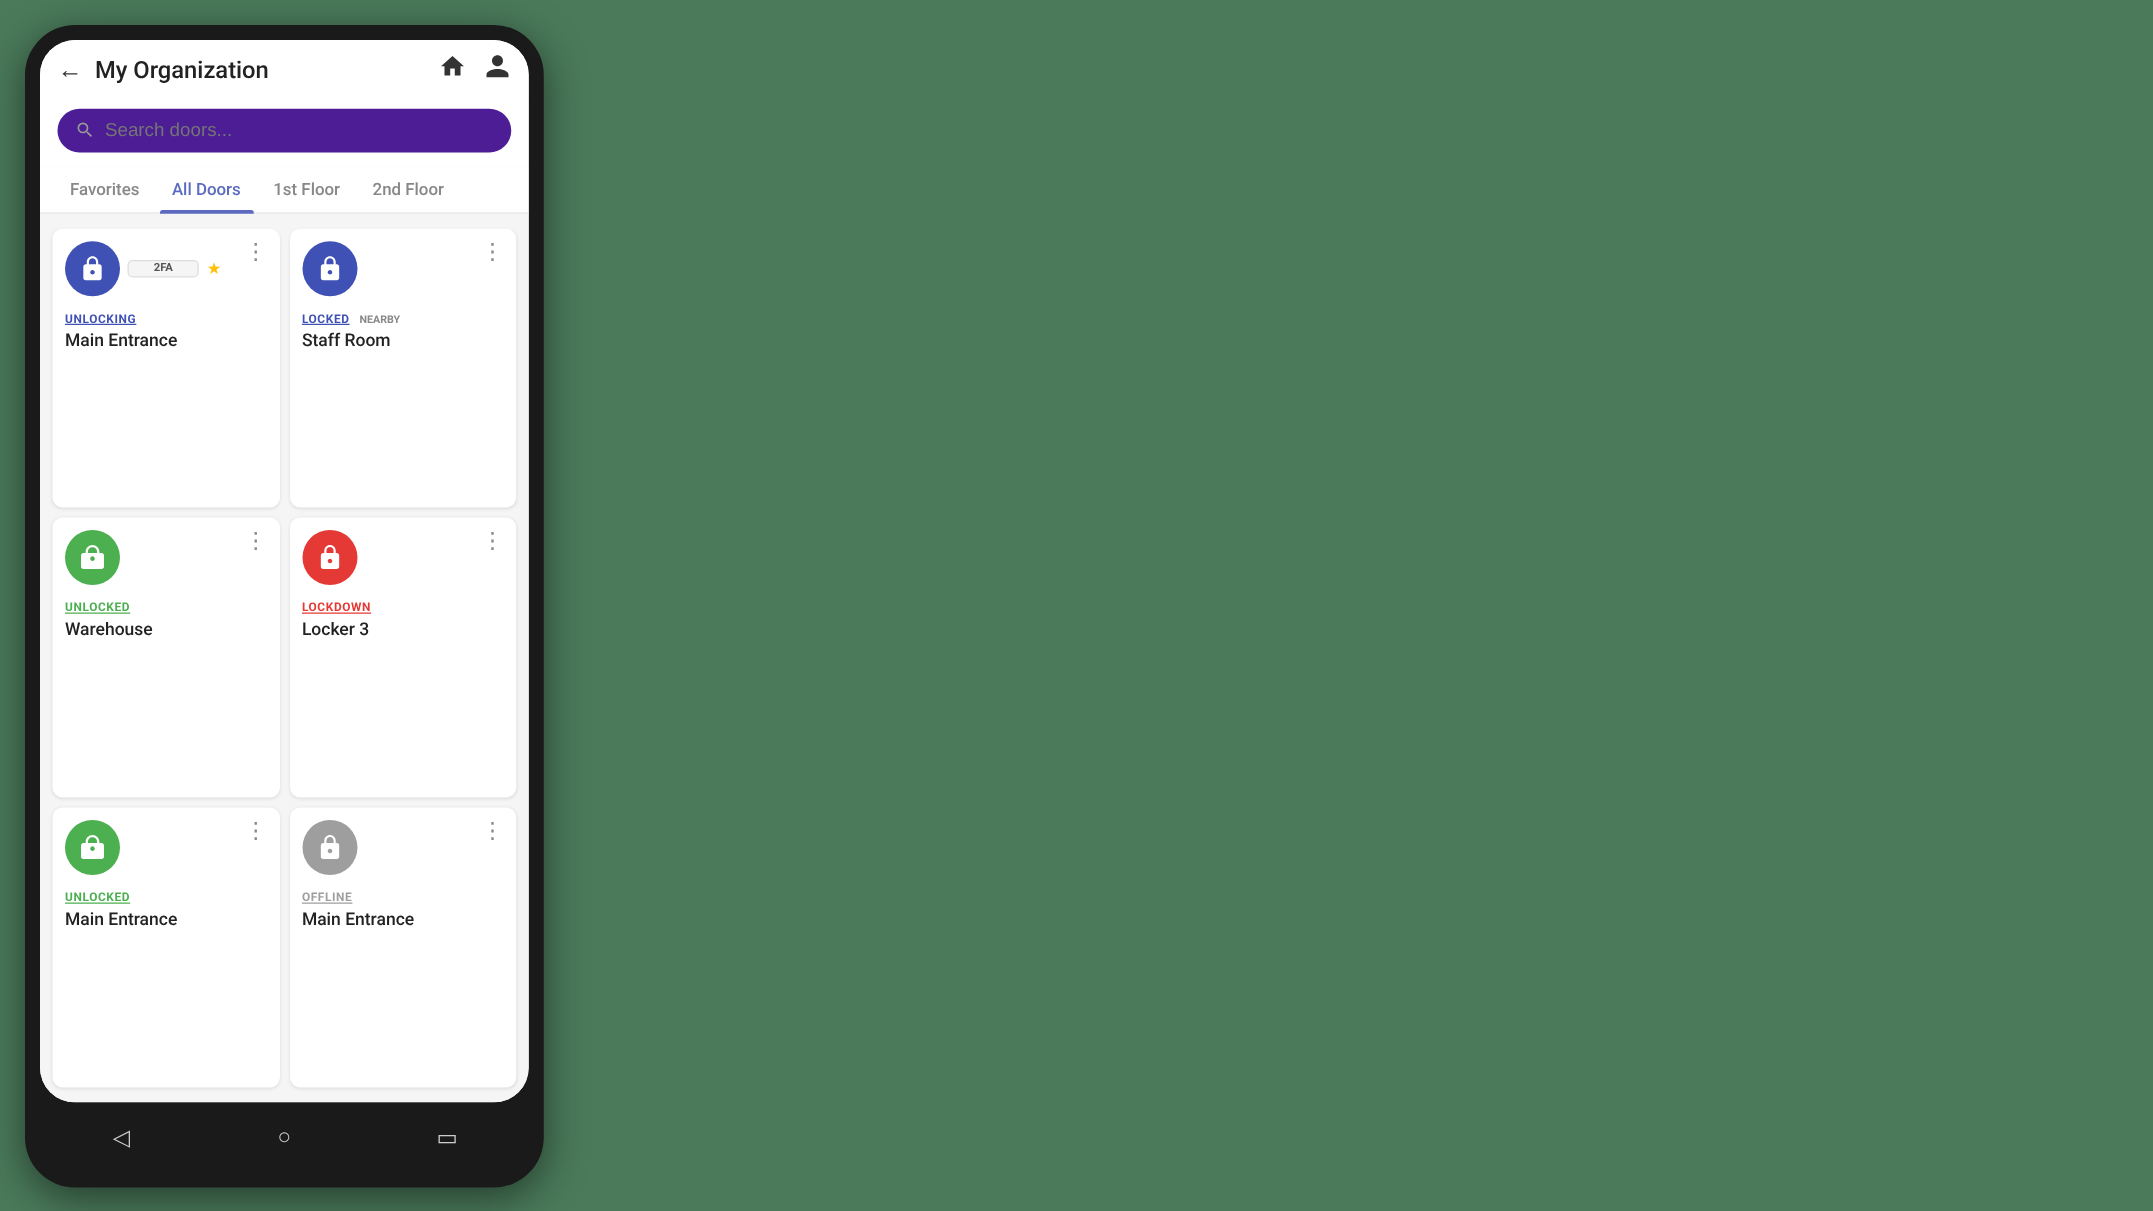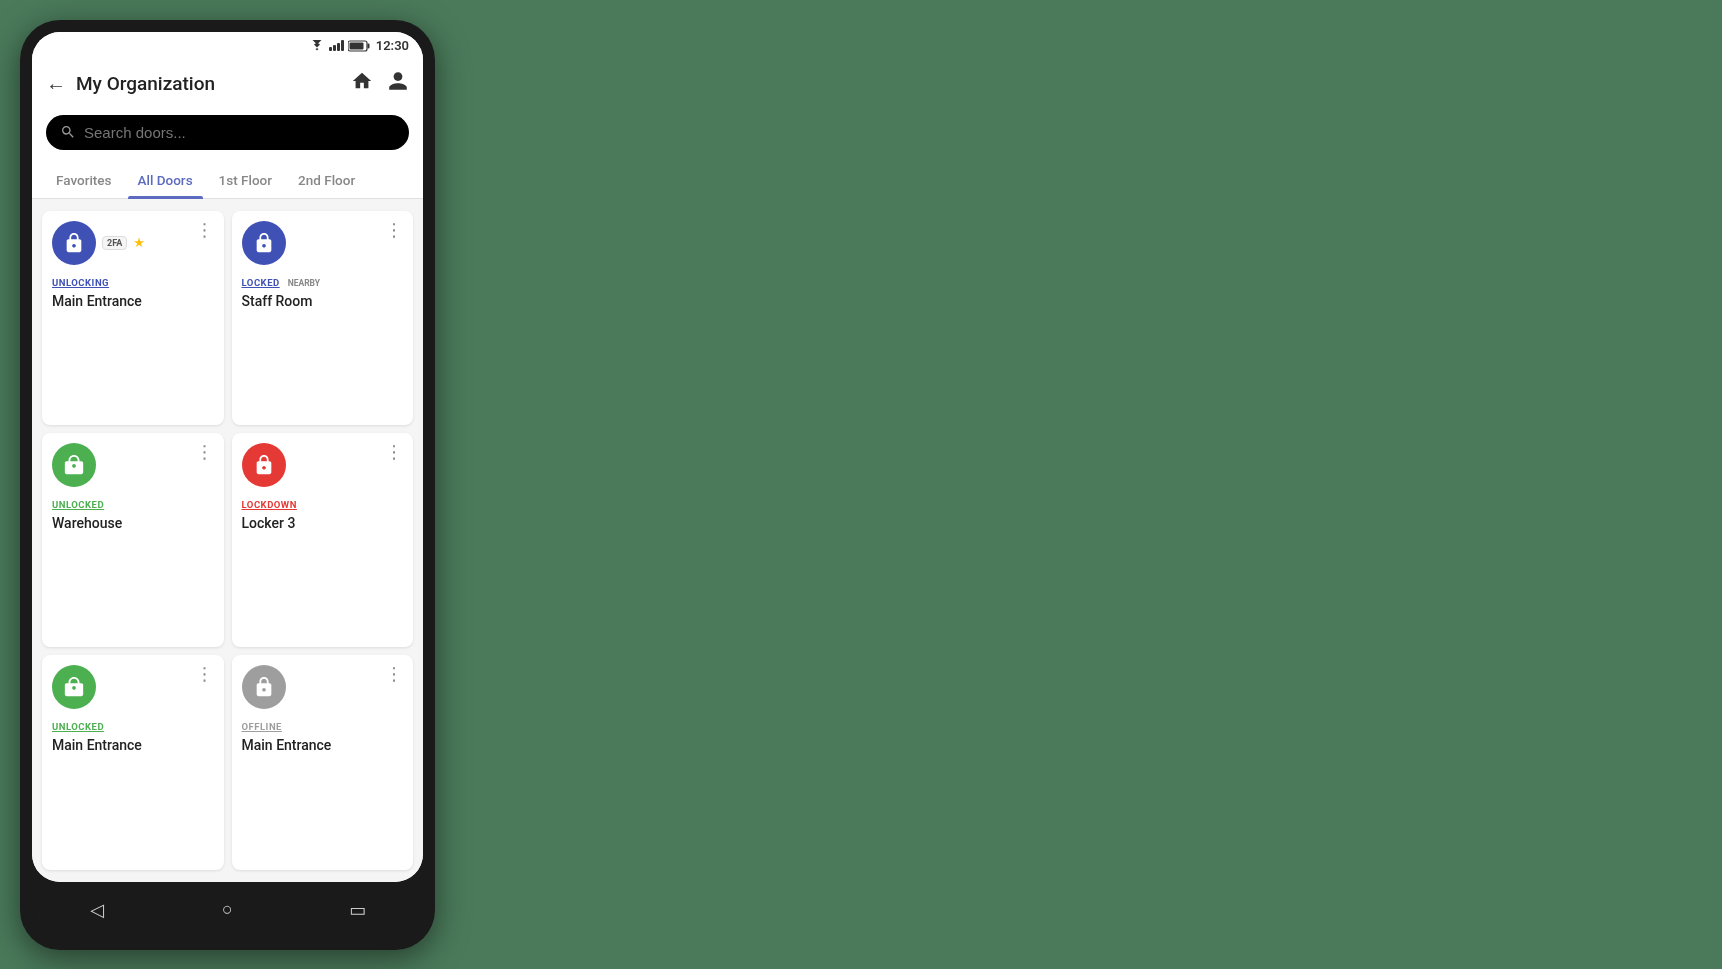--- a/index.html
+++ b/index.html
@@ -122,21 +122,21 @@
       color: #555;
     }
 
     
     .search-container {
       background: white;
       padding: 8px 14px 12px;
     }
 
     .search-box {
-      background: #000000;
+      background: #4c1d95;
       border-radius: 24px;
       display: flex;
       align-items: center;
       padding: 9px 14px;
       gap: 8px;
     }
 
     .search-input {
       border: none;
       background: transparent;
@@ -228,21 +228,21 @@
     .lock-red { background: #e53935; }
     .lock-grey { background: #9e9e9e; }
 
     .badge-2fa {
       background: #f5f5f5;
       border: 1px solid #ddd;
       border-radius: 4px;
       font-size: 9px;
       font-weight: 700;
       color: #555;
-      padding: 1px 4px;
+      padding: 1px 20px;
     }
 
     .badge-star {
       color: #ffc107;
       font-size: 13px;
     }
 
     .more-icon {
       color: #888;
       font-size: 18px;
@@ -301,44 +301,20 @@
       width: 36px;
       height: 36px;
     }
   </style>
 </head>
 <body>
 
 <div class="phone-outer">
 
   <div class="phone-screen">
-    <div class="status-bar">
-      <div class="status-icons">
-
-        <svg width="16" height="12" viewBox="0 0 16 12">
-          <path d="M8 10.5l1.5-1.5a2.1 2.1 0 00-3 0L8 10.5z" fill="#333"></path>
-          <path d="M8 7.5L11 4.5a4.2 4.2 0 00-6 0L8 7.5z" fill="#333"></path>
-          <path d="M8 4.5L12.5 0A6.4 6.4 0 003.5 0L8 4.5z" fill="#333"></path>
-        </svg>
-
-        <div class="signal-bars">
-          <span style="height:4px"></span>
-          <span style="height:6px"></span>
-          <span style="height:8px"></span>
-          <span style="height:11px"></span>
-        </div>
-
-        <svg width="22" height="12" viewBox="0 0 22 12">
-          <rect x="0" y="1" width="19" height="10" rx="2" ry="2" fill="none" stroke="#333" stroke-width="1.2"></rect>
-          <rect x="19.5" y="3.5" width="2" height="5" rx="1" fill="#333"></rect>
-          <rect x="1.5" y="2.5" width="14" height="7" rx="1" fill="#333"></rect>
-        </svg>
-        <span style="font-size:13px;font-weight:600;color:#333;margin-left:2px;">12:30</span>
-      </div>
-    </div>
 
     <div class="app-bar">
       <span class="back-arrow">←</span>
       <span class="app-title">My Organization</span>
       <div class="app-bar-icons">
         <span class="app-bar-icon">
           
           <svg width="22" height="22" viewBox="0 0 24 24" fill="#333">
               <path d="M10 20v-6h4v6h5v-8h3L12 3 2 12h3v8z"></path>
             </svg>

